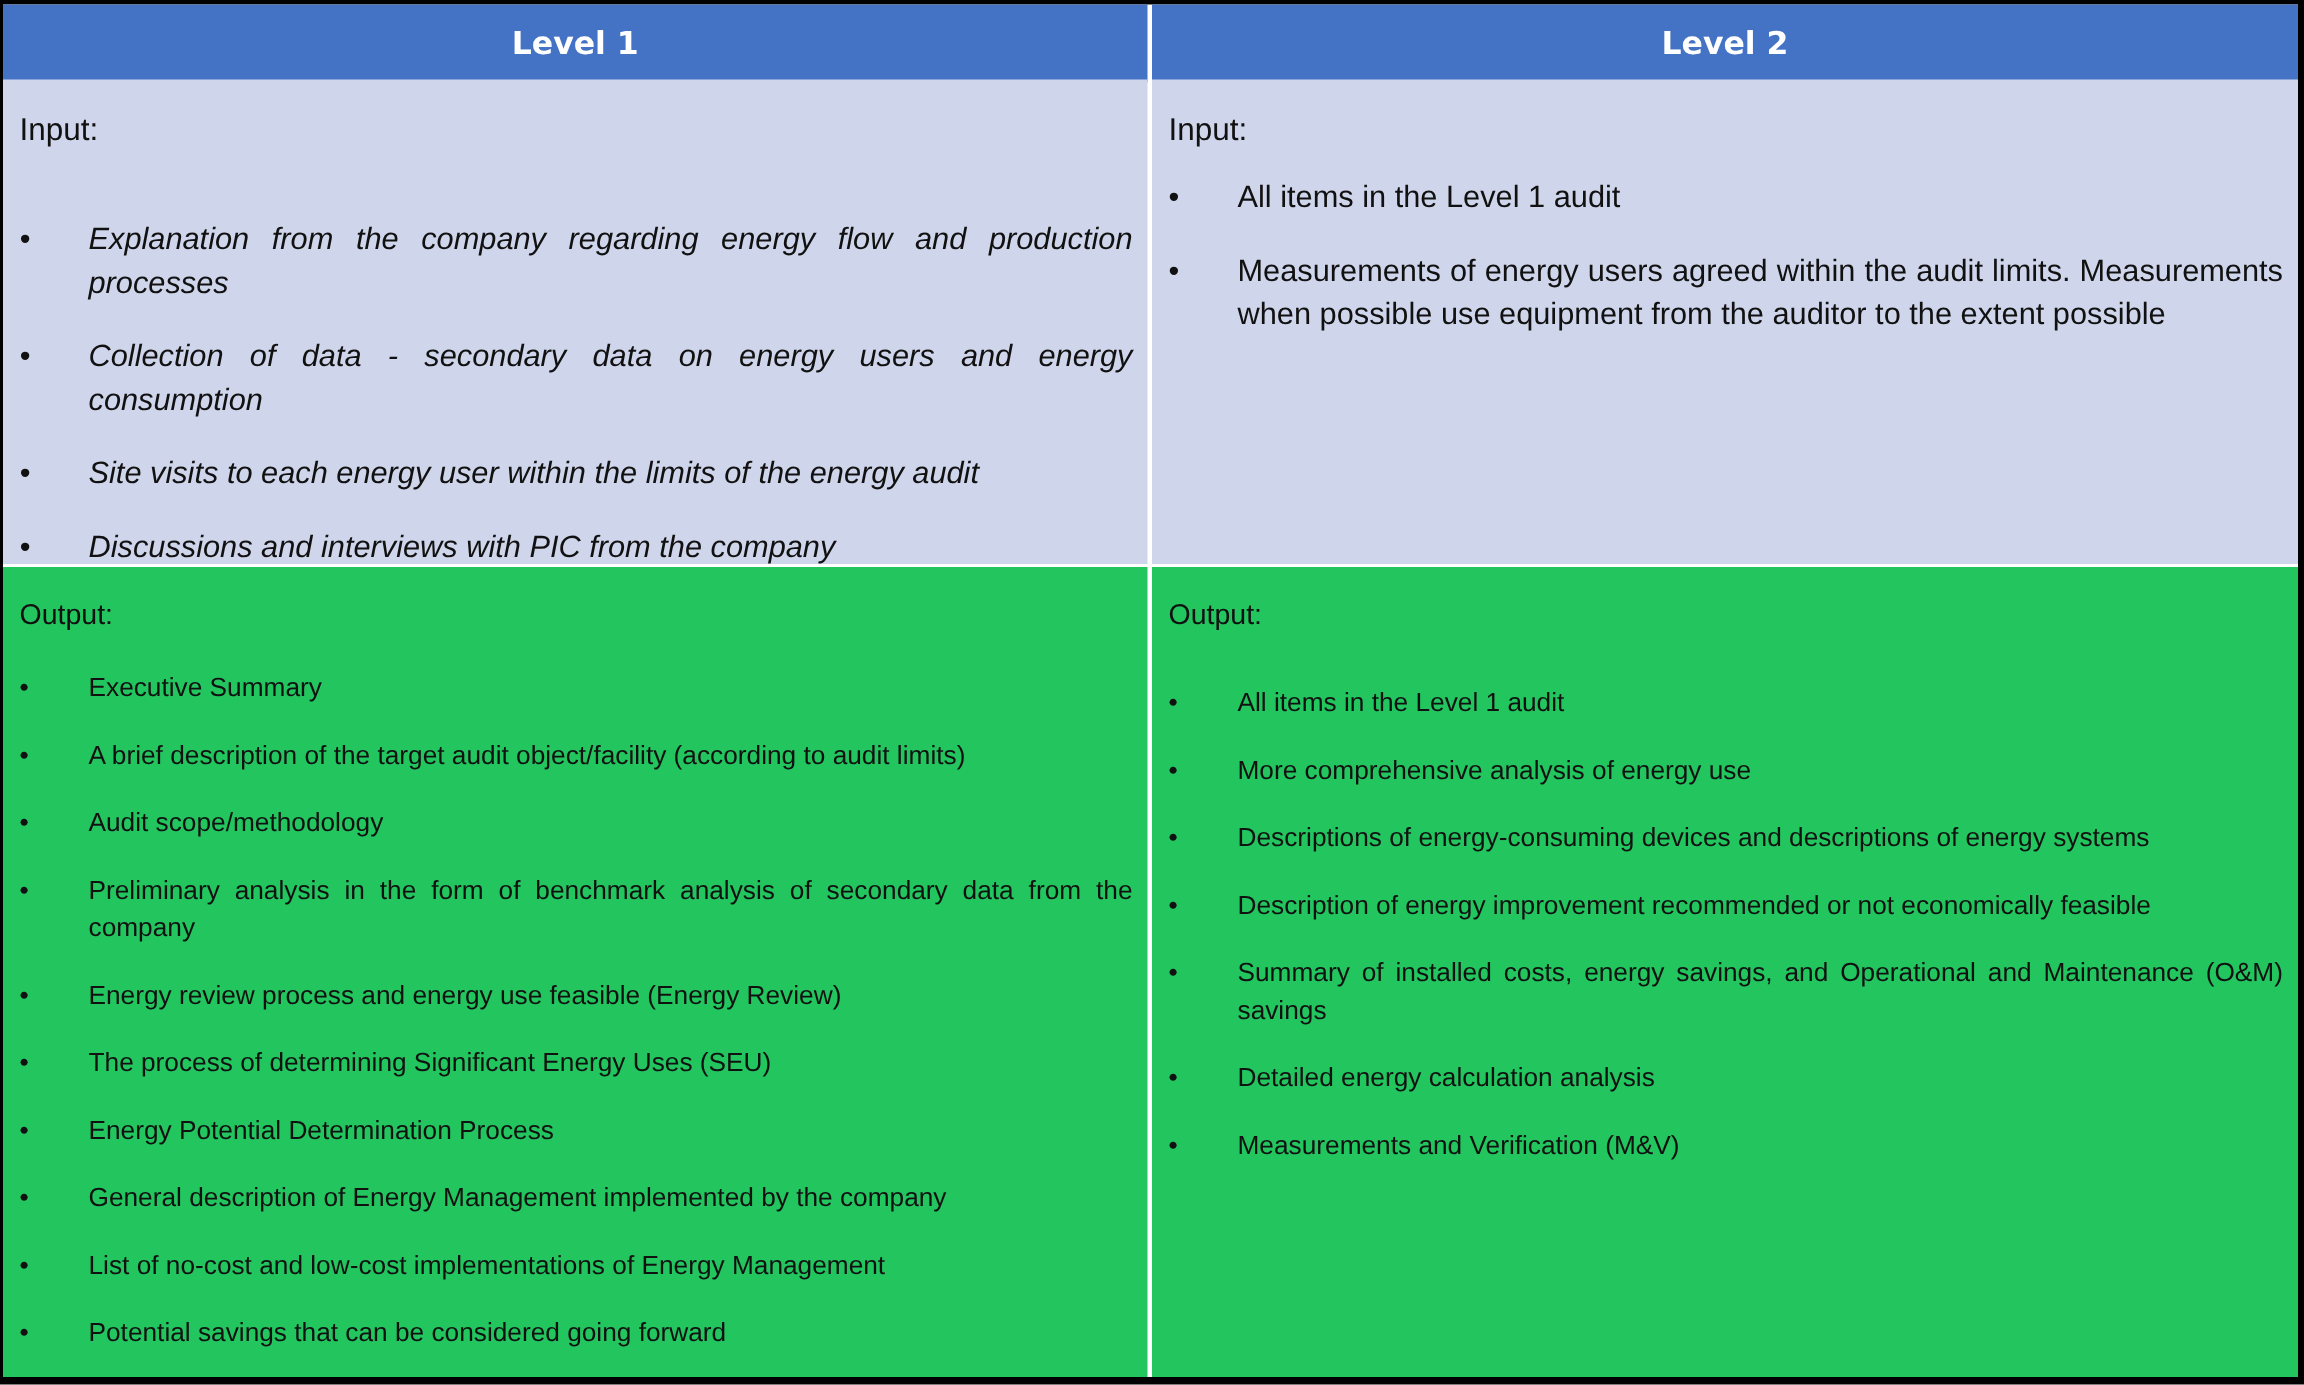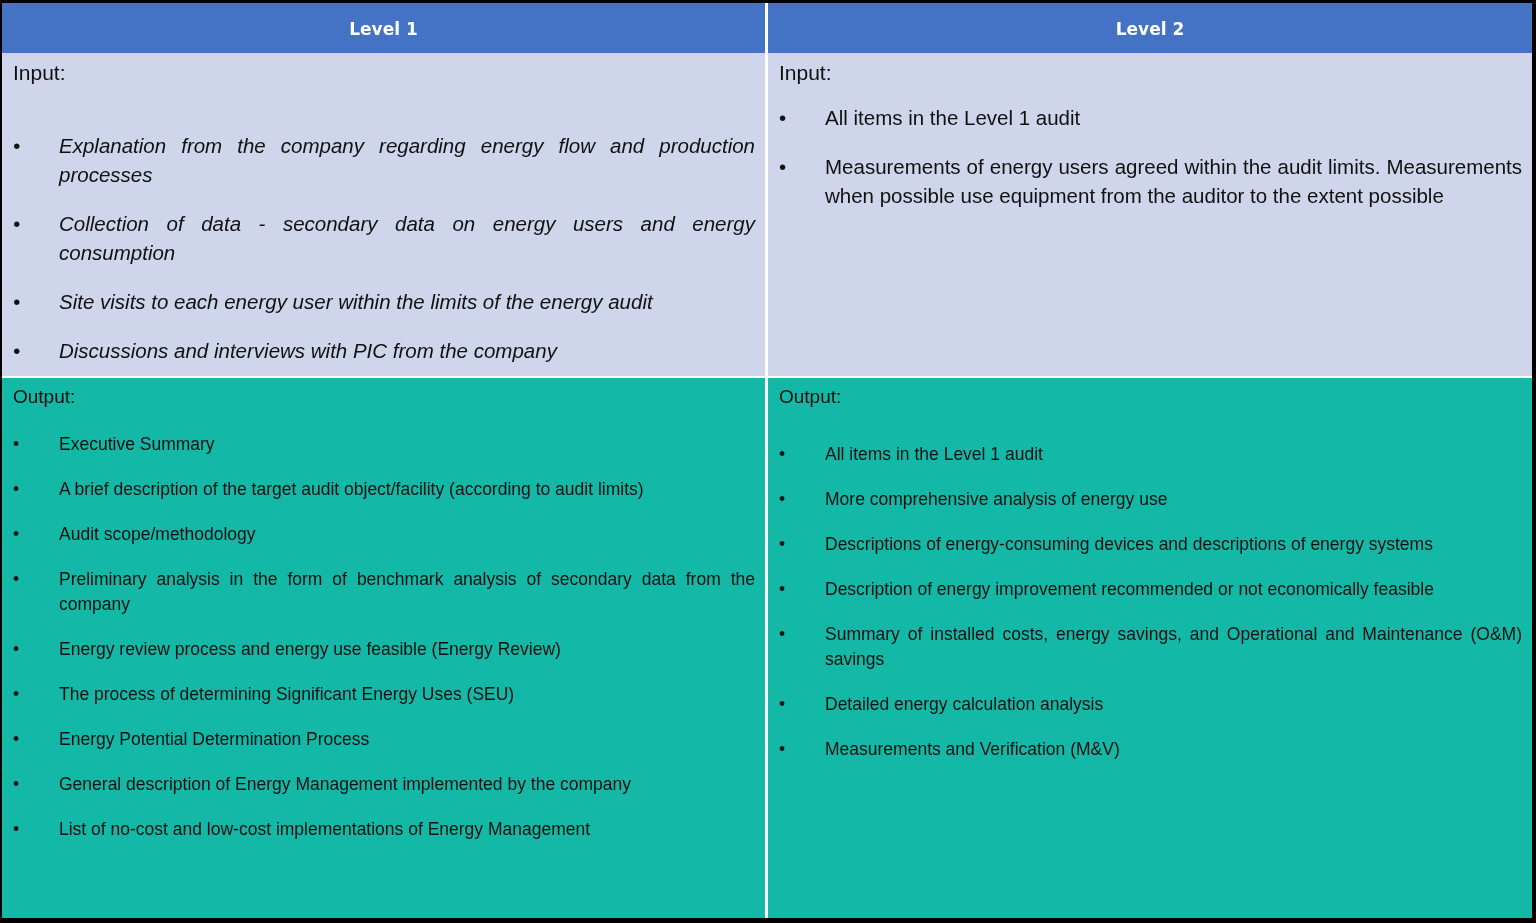--- a/index.html
+++ b/index.html
@@ -1,21 +1,21 @@
 <!DOCTYPE html>
 <html><head>
 <meta charset="utf-8">
 <style>
   html, body { margin:0; padding:0; }
   body { width:1536px; height:923px; background:#000; overflow:hidden; position:relative; font-family:"Liberation Sans", sans-serif; }
   .table { position:absolute; left:2px; top:3px; width:1530px; height:915px; background:#fff; }
-  .hdr { position:absolute; top:0; height:52px; background:#4472c4; color:#fff; font-family:"DejaVu Sans", sans-serif; font-weight:bold; font-size:17px; display:flex; align-items:center; justify-content:center; }
-  .cell { position:absolute; box-sizing:border-box; padding:6px 10px 0 11px; color:#111; }
+  .hdr { position:absolute; top:0; height:52px; background:#4472c4; color:#fff; font-family:"DejaVu Sans", sans-serif; font-weight:bold; font-size:21px; display:flex; align-items:center; justify-content:center; }
+  .cell { position:absolute; box-sizing:border-box; padding:20px 10px 0 11px; color:#111; }
   .in { background:#cfd5ea; }
-  .out { background:#14b8a6; }
+  .out { background:#22c55e; }
   .in .title { font-size:21px; margin-top:2px; }
   .out .title { font-size:19px; margin-top:2px; }
   ul { list-style:none; margin:0; padding:0; }
   li { position:relative; padding-left:46px; text-align:justify; }
   li::before { content:"•"; position:absolute; left:0; top:0; }
   .in li { font-size:20.5px; line-height:29px; margin-bottom:20px; }
   .out li { font-size:17.5px; line-height:25px; margin-bottom:20px; }
 </style>
 </head>
 <body>
@@ -48,20 +48,21 @@
     <ul style="margin-top:24px;">
       <li>Executive Summary</li>
       <li>A brief description of the target audit object/facility (according to audit limits)</li>
       <li>Audit scope/methodology</li>
       <li>Preliminary analysis in the form of benchmark analysis of secondary data from the company</li>
       <li>Energy review process and energy use feasible (Energy Review)</li>
       <li>The process of determining Significant Energy Uses (SEU)</li>
       <li>Energy Potential Determination Process</li>
       <li>General description of Energy Management implemented by the company</li>
       <li>List of no-cost and low-cost implementations of Energy Management</li>
+      <li>Potential savings that can be considered going forward</li>
     </ul>
   </div>
 
   <div class="cell out" style="left:766px;top:375px;width:764px;height:540px;">
     <div class="title">Output:</div>
     <ul style="margin-top:34px;">
       <li>All items in the Level 1 audit</li>
       <li>More comprehensive analysis of energy use</li>
       <li>Descriptions of energy-consuming devices and descriptions of energy systems</li>
       <li>Description of energy improvement recommended or not economically feasible</li>

